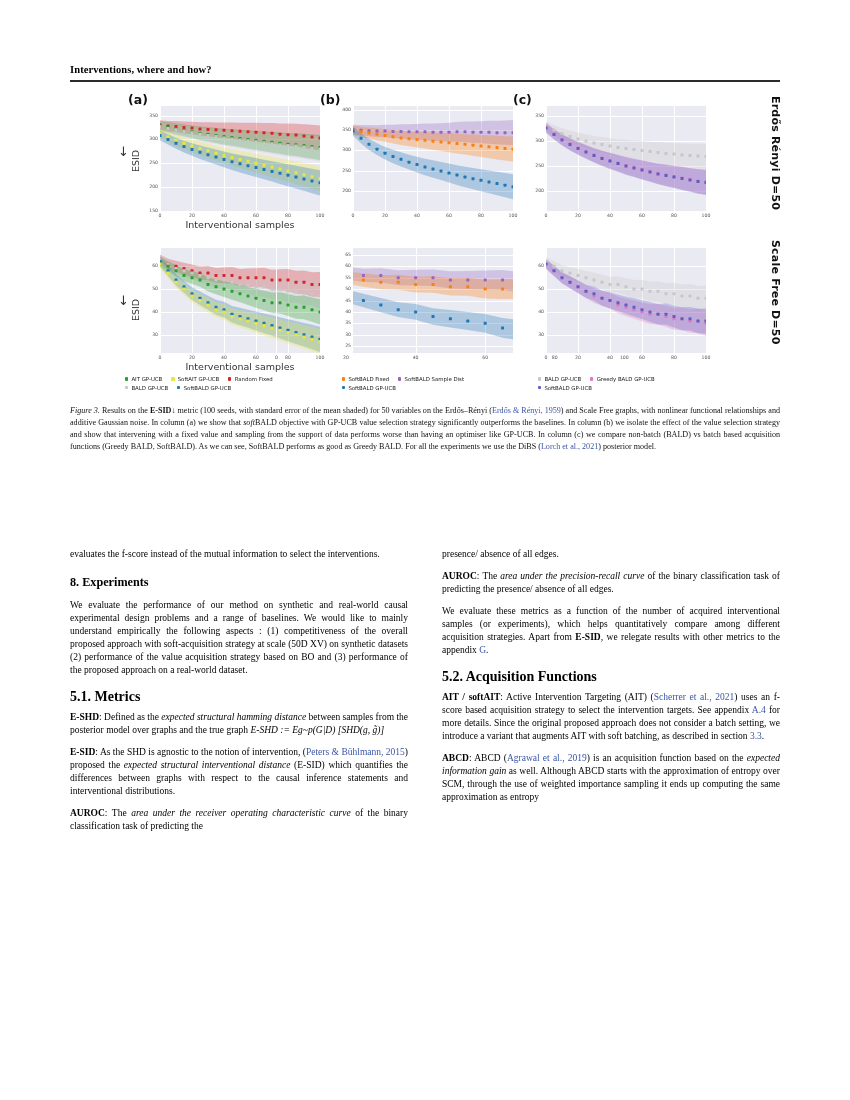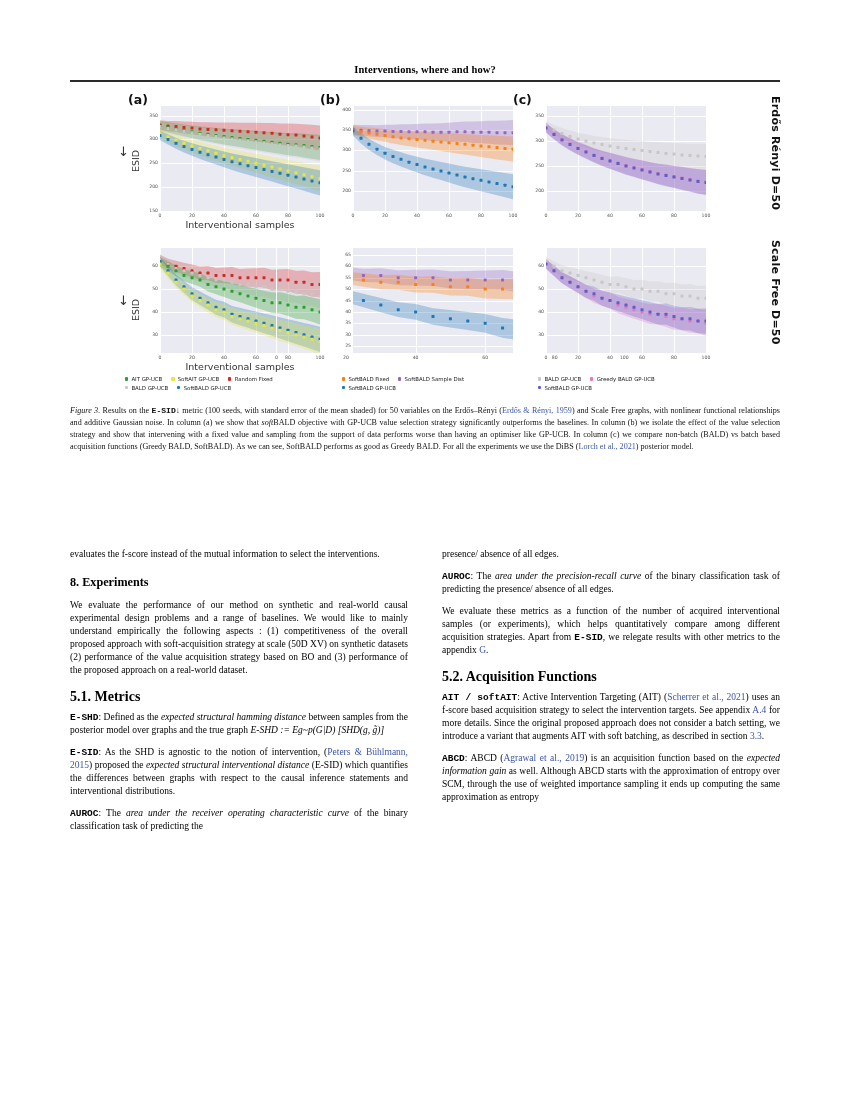--- a/index.html
+++ b/index.html
@@ -8,21 +8,21 @@
     font-family:"Liberation Serif", serif;
     color:#000;
     position:relative;
     overflow:hidden;
   }
   .page{position:absolute;inset:0;}
 
   
   .runhead{
     position:absolute;left:70px;top:64px;width:710px;
-    text-align:center;font-weight:bold;font-size:10.5px;
+    text-align:left;font-weight:bold;font-size:10.5px;
     letter-spacing:.1px;
   }
   .runrule{
     position:absolute;left:70px;top:80px;width:710px;height:2px;
     background:#2b2b2b;
   }
 
   
   .figure{position:absolute;left:70px;top:88px;width:710px;height:305px;}
 
@@ -92,21 +92,21 @@
   .col.left{left:70px;}
   .col.right{left:442px;}
   .col p{margin:0 0 9px 0;}
   .col h2{
     font-size:12.2px;font-weight:bold;margin:14px 0 9px 0;line-height:15px;
   }
   .col h3{
     font-size:14px;font-weight:bold;margin:13px 0 8px 0;line-height:13px;
   }
   .col i{font-style:italic;}
-  .bbb{font-family:Liberation Mono, monospace;font-weight:bold;}
+  .bbb{font-family:Liberation Serif, serif;font-weight:bold;}
   .math{font-family:"Liberation Serif",serif;font-style:italic;}
 </style>
 </head>
 <body>
 
 <div class="page">
 
   <div class="runhead">Interventions, where and how?</div>
   <div class="runrule"></div>
 

